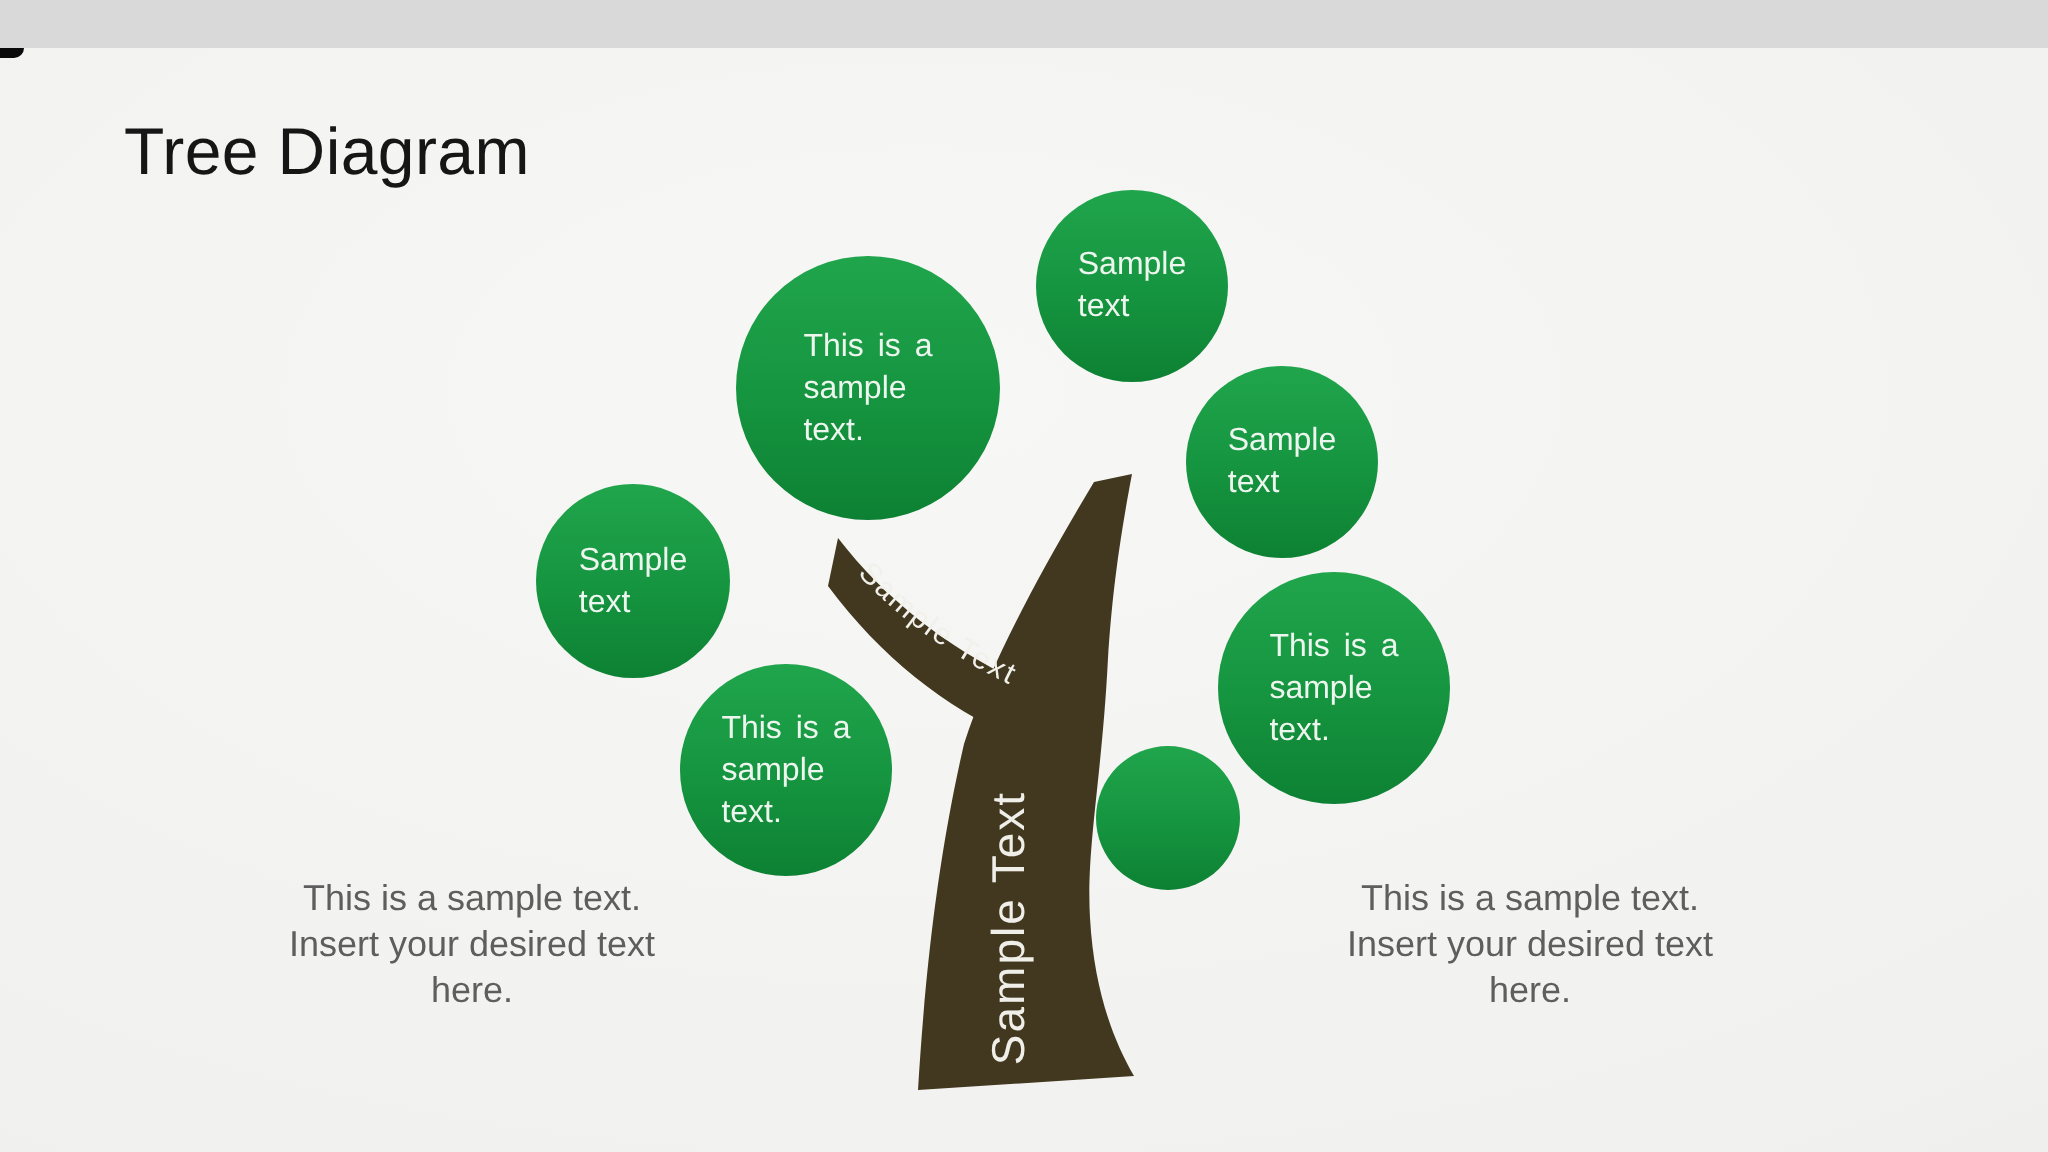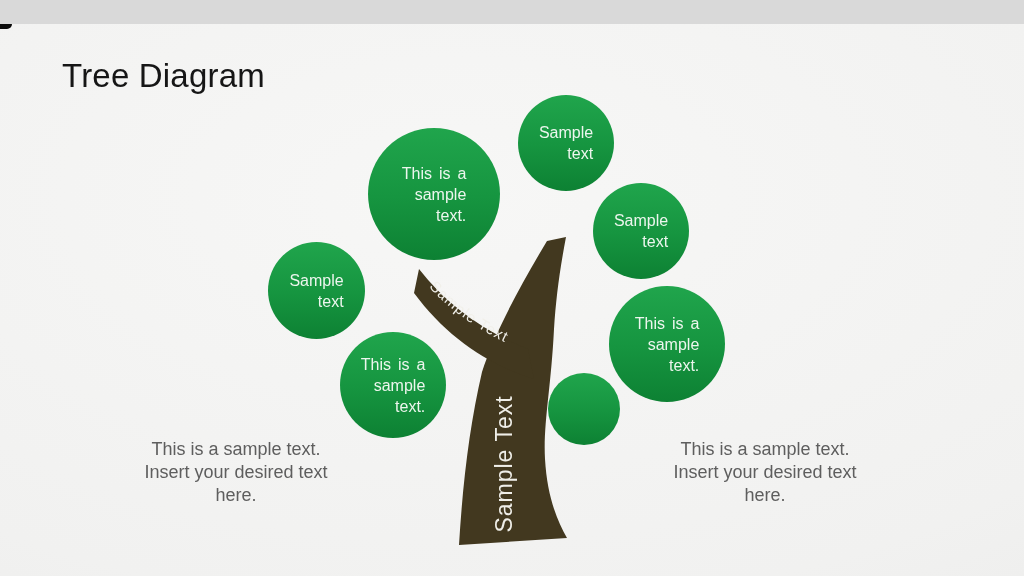--- a/index.html
+++ b/index.html
@@ -52,21 +52,21 @@
     letter-spacing: 1.2px;
     fill: #f1f0ea;
   }
   .leaf {
     position: absolute;
     border-radius: 50%;
     background: linear-gradient(180deg, #20a54c 0%, #169540 52%, #0d8133 100%);
     display: flex;
     align-items: center;
     justify-content: center;
-    text-align: right;
+    text-align: left;
     color: #edf6ee;
     font-size: 16px;
     line-height: 21px;
     word-spacing: 2.5px;
     white-space: pre-line;
   }
   .leaf-top         { left: 518px; top:  71px; width:  96px; height:  96px; }
   .leaf-upper-left  { left: 368px; top: 104px; width: 132px; height: 132px; }
   .leaf-left        { left: 268px; top: 218px; width:  97px; height:  97px; }
   .leaf-lower-left  { left: 340px; top: 308px; width: 106px; height: 106px; }

